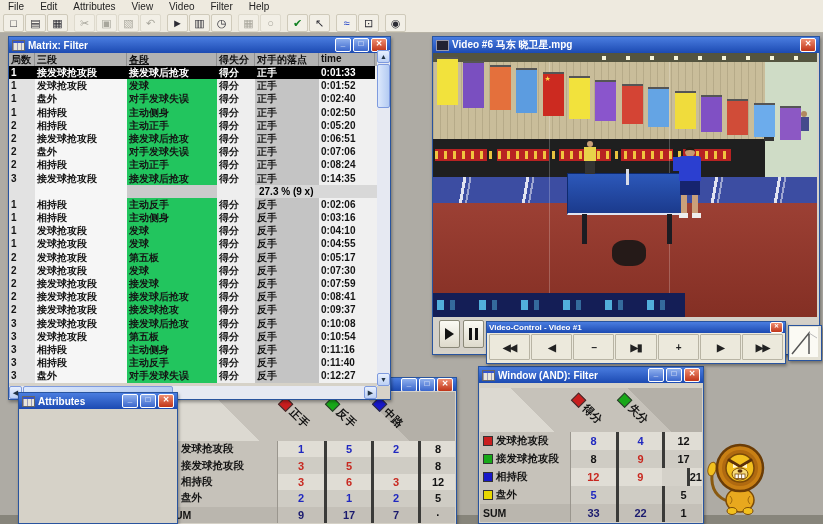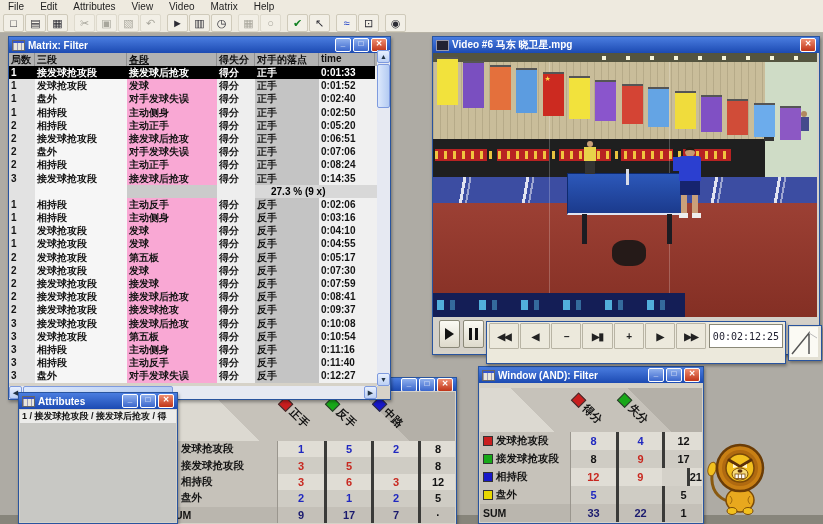--- a/index.html
+++ b/index.html
@@ -36,26 +36,26 @@
   .wbtn.close{background:linear-gradient(#ef8d70,#c03418)}
   
   #table-win{left:8px;top:36px;width:381px;height:362px;z-index:6}
   .tbl-head{display:flex;height:13px;background:#b2b2b2;font-size:10px;font-weight:bold;color:#111}
   .tbl-head .tc{border-right:1px solid #8f8f8f;box-sizing:border-box}
   .tbl-body{position:relative;height:317px;overflow:hidden;background:#f0f0f0}
   .trow{display:flex;height:13.2px;font-size:10px;font-weight:bold;color:#141414;
         line-height:13.2px;white-space:nowrap}
   .tc{overflow:hidden;padding-left:2px;box-sizing:border-box;flex:none}
   .c0{width:26px;background:#e2e2e2}.c1{width:92px;background:#f6f6f6}
-  .c2{width:90px;background:#f9a8d4}.c3{width:38px;background:#eeeeee}
+  .c2{width:90px;background:#22c55e}.c3{width:38px;background:#eeeeee}
   .c4{width:64px;background:#c4c4c4}.c5{width:56px;background:#f0f0f0}
   .trow.hl .tc{background:#000;color:#fff}
   .pct-row{display:flex;height:13.2px;font-size:10px;font-weight:bold;line-height:13.2px}
   .pct-sp{width:246px;flex:none;background:linear-gradient(90deg,#e2e2e2 26px,#f6f6f6 26px 118px,#cbcbcb 118px 208px,#eeeeee 208px)}
-  .pct-tx{flex:1;background:#d8d8d8;padding-left:16px}
+  .pct-tx{flex:1;background:#d8d8d8;padding-left:4px}
   
   .vscroll{position:absolute;right:0;top:13px;width:13px;bottom:13px;background:#e6e9f2}
   .hscroll{position:absolute;left:0;bottom:0;height:13px;right:13px;background:#e6e9f2}
   .sbtn{position:absolute;width:13px;height:13px;background:linear-gradient(#e8f0fe,#bcd0f4);
         border:1px solid #7e9ade;border-radius:2px;color:#234;font-size:7px;line-height:11px;
         text-align:center;box-sizing:border-box}
   .sthumb{position:absolute;background:linear-gradient(90deg,#dce8fc,#b4cbf2);
         border:1px solid #7e9ade;border-radius:2px;box-sizing:border-box}
   .corner{position:absolute;right:0;bottom:0;width:13px;height:13px;background:#d6d2c8}
   
@@ -140,21 +140,21 @@
 <body>
 
 <div id="bottom-strip"></div>
 
 <div class="menubar">
     <span class="menu-item">File</span>
     <span class="menu-item">Edit</span>
     <span class="menu-item">Attributes</span>
     <span class="menu-item">View</span>
     <span class="menu-item">Video</span>
-    <span class="menu-item">Matrix</span>
+    <span class="menu-item">Filter</span>
     <span class="menu-item">Help</span>
   </div>
 <div class="toolbar">
     <div class="tool-btn normal">
       <span>□</span>
     </div>
     <div class="tool-btn normal">
       <span>▤</span>
     </div>
     <div class="tool-btn normal">
@@ -580,51 +580,53 @@
     <div class="vbtn">
         <span class="pbars">
           <i></i>
           <i></i>
         </span>
       </div>
   </div>
 </div>
 
 <div class="win" id="vctl-win">
+  <div class="tbar">
+    <span>Video-Control - Video #1</span>
+    <div class="tbtns">
+      <div class="wbtn close">✕</div>
+    </div>
+  </div>
   <div class="ctl-row" id="ctl-row">
       <div class="ctl-btn">◀◀</div>
       <div class="ctl-btn">◀</div>
       <div class="ctl-btn">−</div>
       <div class="ctl-btn">▶▮</div>
       <div class="ctl-btn">+</div>
       <div class="ctl-btn">▶</div>
       <div class="ctl-btn">▶▶</div>
-      <div class="timecode">00:02:12:25</div>
     </div>
 </div>
 <div class="win" id="jog-win">
   <svg width="30" height="32" viewBox="0 0 30 32">
     <rect x="1" y="1" width="28" height="30" fill="#fbfaf4" stroke="#9a96886" stroke-width="0"></rect>
     <polyline points="3,28 20,7 20,28" fill="none" stroke="#555" stroke-width="1.5"></polyline>
     <line x1="20" y1="7" x2="28" y2="12" stroke="#bbb" stroke-width="1"></line>
   </svg>
 </div>
 
 <div class="win" id="attr-win">
   <div class="tbar">
     <div class="wicon"></div>
     <span>Attributes</span>
     <div class="tbtns">
       <div class="wbtn">_</div>
       <div class="wbtn">□</div>
       <div class="wbtn close">✕</div>
     </div>
-  </div>
-  <div class="attr-body">
-    <div class="attr-line">1 / 接发球抢攻段 / 接发球后抢攻 / 得</div>
   </div>
 </div>
 
 <div class="win matrix-win" id="m-and">
   <div class="tbar">
     <div class="wicon"></div>
     <span>Window (AND): Filter</span>
     <div class="tbtns">
       <div class="wbtn">_</div>
       <div class="wbtn">□</div>

